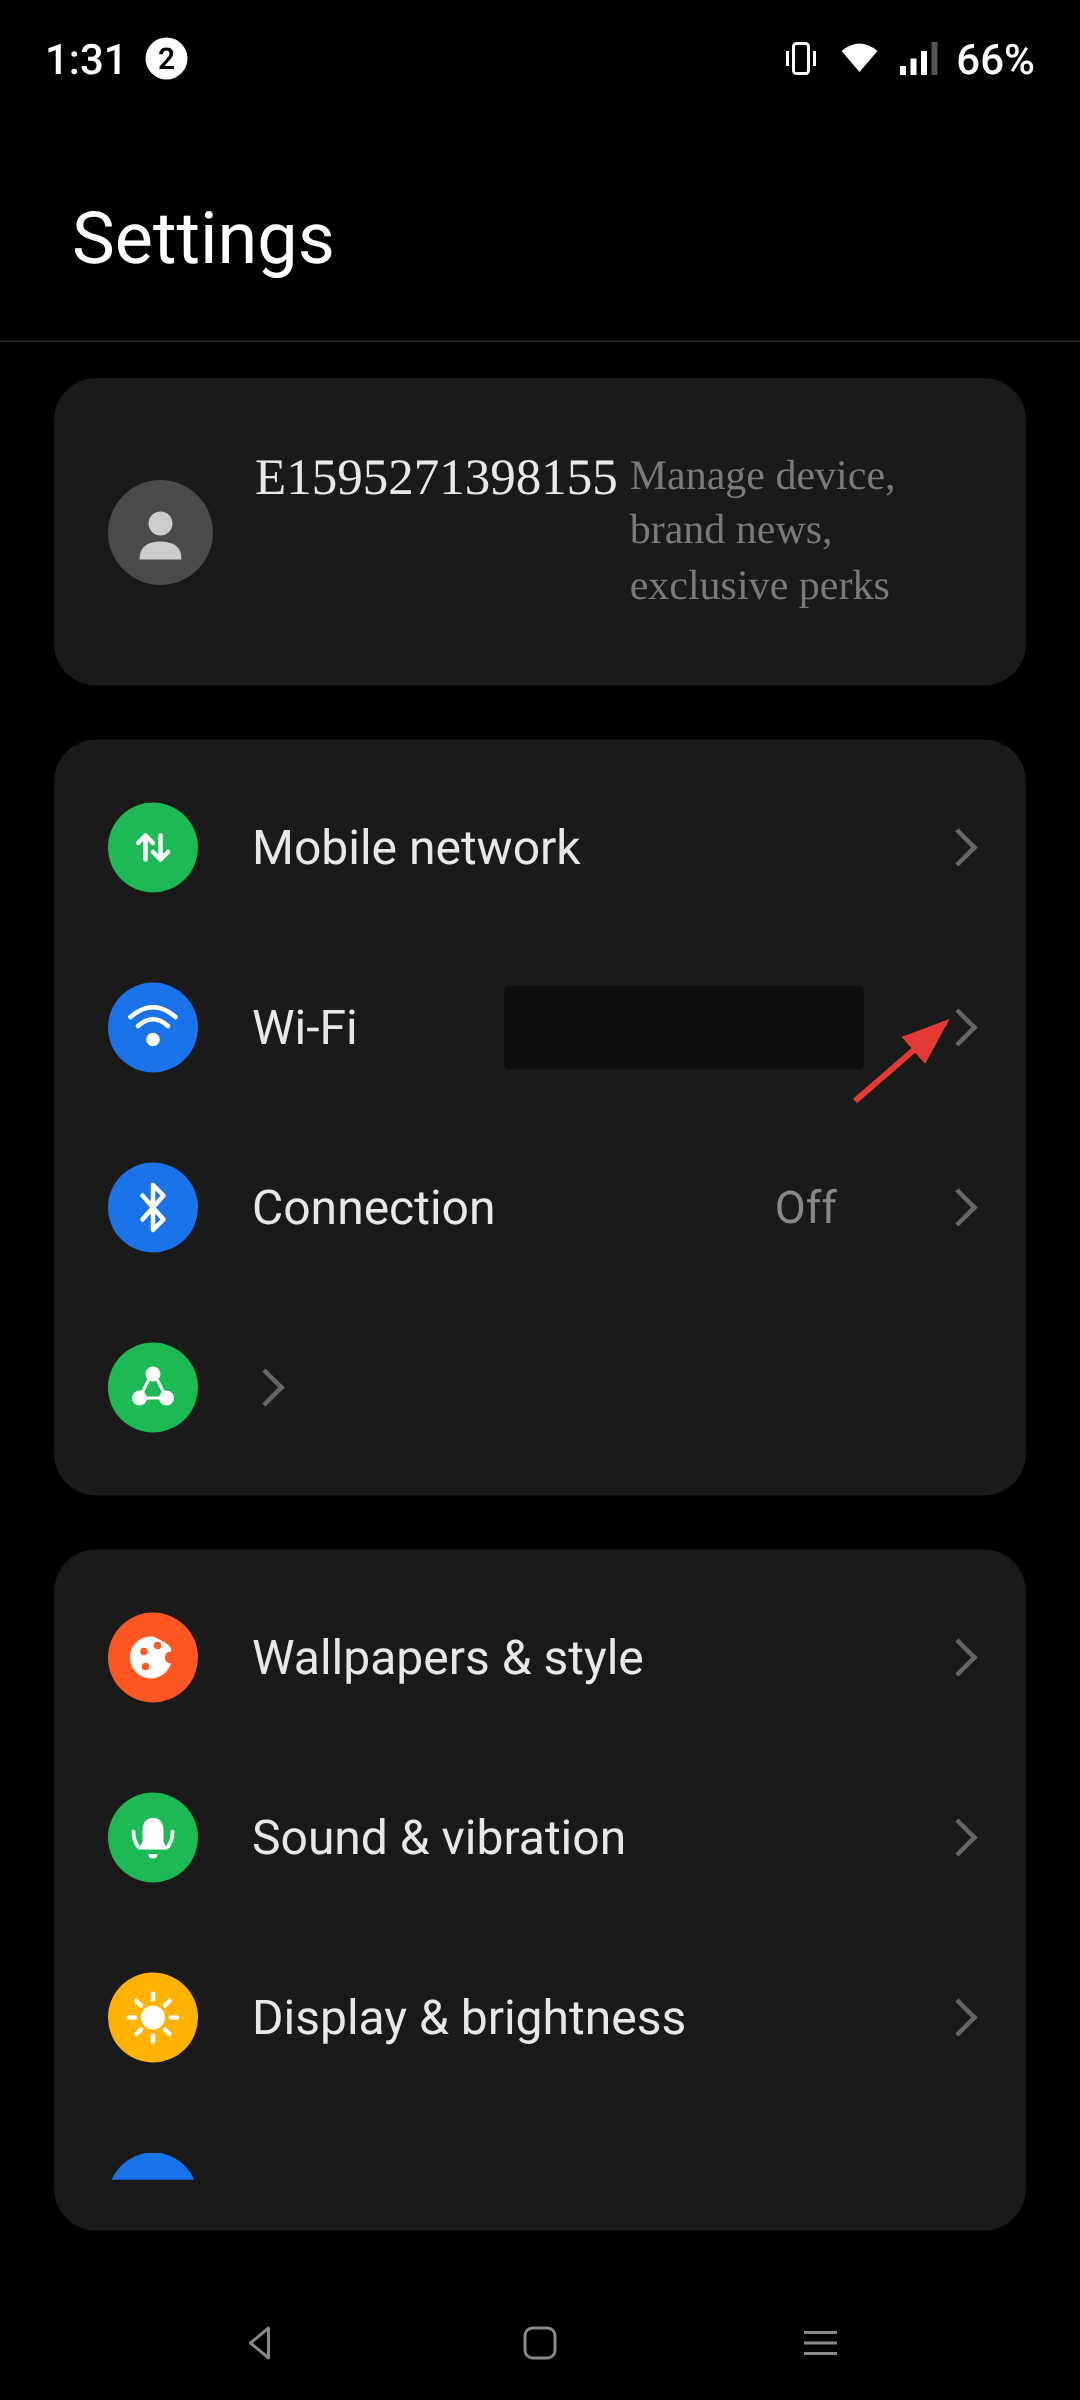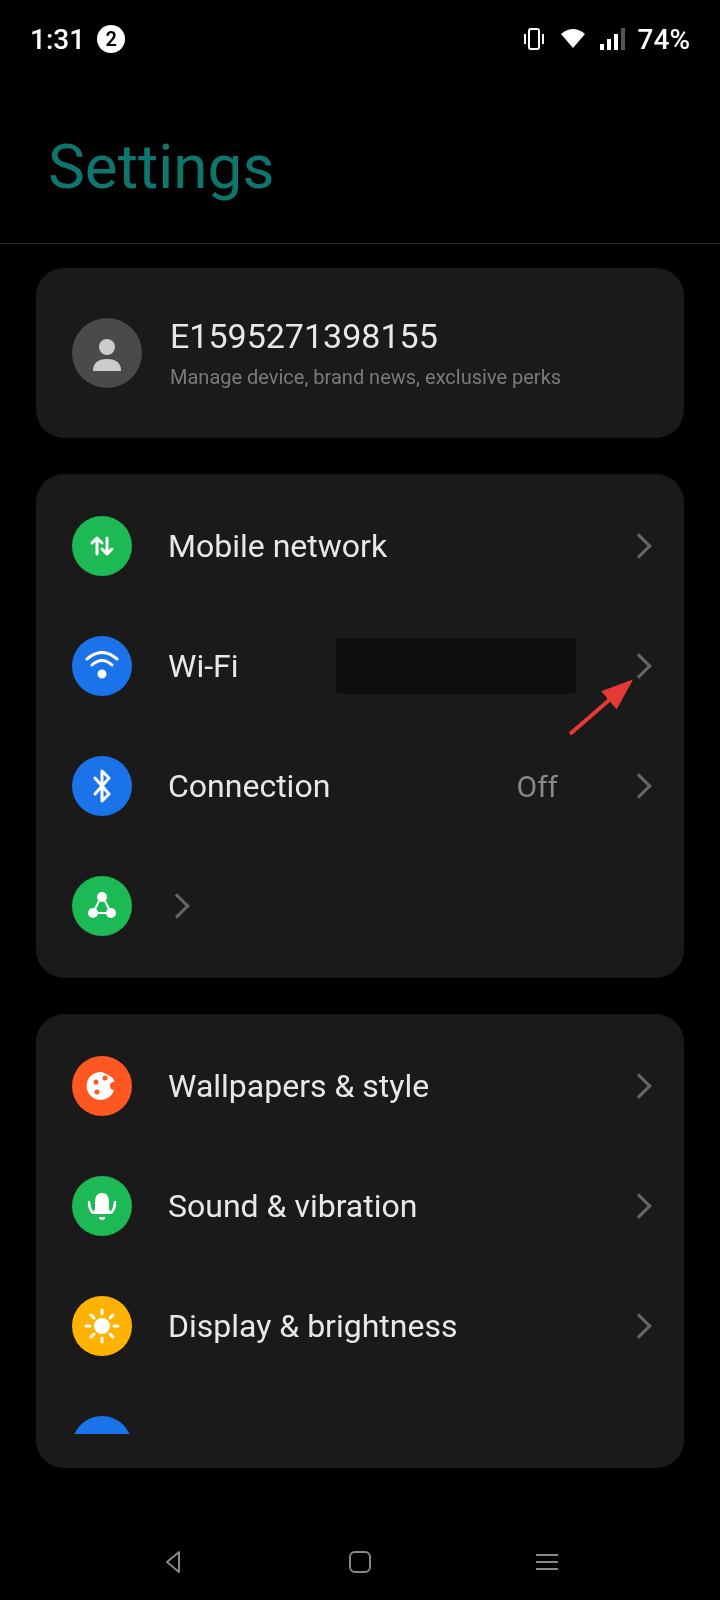--- a/index.html
+++ b/index.html
@@ -6,33 +6,33 @@
   html, body { width: 720px; height: 1600px; background: #000; color: #e8e8e8; overflow: hidden; font-family: -apple-system, BlinkMacSystemFont, 'Segoe UI', Roboto, sans-serif; }
   
   
   .status-bar { display: flex; justify-content: space-between; align-items: center; padding: 18px 30px 10px 30px; height: 70px; font-size: 28px; font-weight: 500; color: #fff; }
   .status-left { display: flex; align-items: center; gap: 12px; }
   .status-right { display: flex; align-items: center; gap: 12px; }
   .notif-badge { background: #fff; color: #000; width: 28px; height: 28px; border-radius: 50%; display: flex; align-items: center; justify-content: center; font-size: 20px; font-weight: 600; }
   
   
   .header { padding: 60px 48px 40px 48px; }
-  .title { font-size: 62px; font-weight: 400; color: #0f766e; }
+  .title { font-size: 48px; font-weight: 400; color: #ffffff; }
   .divider { height: 1px; background: #2a2a2a; }
   
   
   .content { padding: 24px 36px 0 36px; display: flex; flex-direction: column; gap: 36px; }
   .card { background: #1a1a1a; border-radius: 28px; padding: 12px 0; }
   
   
   .account-row { display: flex; align-items: center; padding: 36px 36px; gap: 28px; }
   .avatar { width: 70px; height: 70px; border-radius: 50%; background: #4a4a4a; display: flex; align-items: center; justify-content: center; flex-shrink: 0; }
-  .account-text { display: flex; flex-direction: column; gap: 8px; }
+  .account-text { display: flex; gap: 8px; font-family: Liberation Serif, serif; }
   .account-name { font-size: 34px; color: #e8e8e8; font-weight: 400; }
-  .account-sub { font-size: 20px; color: #7a7a7a; line-height: 1.3; }
+  .account-sub { font-size: 28px; color: #7a7a7a; line-height: 1.3; }
   
   
   .row { display: flex; align-items: center; padding: 30px 36px; gap: 36px; }
   .icon-circle { width: 60px; height: 60px; border-radius: 50%; display: flex; align-items: center; justify-content: center; flex-shrink: 0; }
   .row-label { flex: 1; font-size: 32px; color: #e8e8e8; font-weight: 400; }
   .row-value { font-size: 30px; color: #888; margin-right: 36px; }
   .wifi-value { background: #0e0e0e; width: 240px; height: 56px; border-radius: 4px; margin-right: 18px; }
   .chev { width: 18px; height: 18px; border-top: 3px solid #666; border-right: 3px solid #666; transform: rotate(45deg); flex-shrink: 0; }
   
   
@@ -72,21 +72,21 @@
         </svg>
     </span>
     <span>
       <svg width="26" height="22" viewBox="0 0 26 22">
           <rect x="0" y="16" width="4" height="6" fill="#fff"></rect>
           <rect x="7" y="11" width="4" height="11" fill="#fff"></rect>
           <rect x="14" y="6" width="4" height="16" fill="#fff"></rect>
           <rect x="21" y="0" width="4" height="22" fill="#555"></rect>
         </svg>
     </span>
-    <span>74%</span>
+    <span>66%</span>
   </div>
 </div>
 
 <div class="header">
   <div class="title">Settings</div>
 </div>
 <div class="divider"></div>
 
 <div class="content">
 

